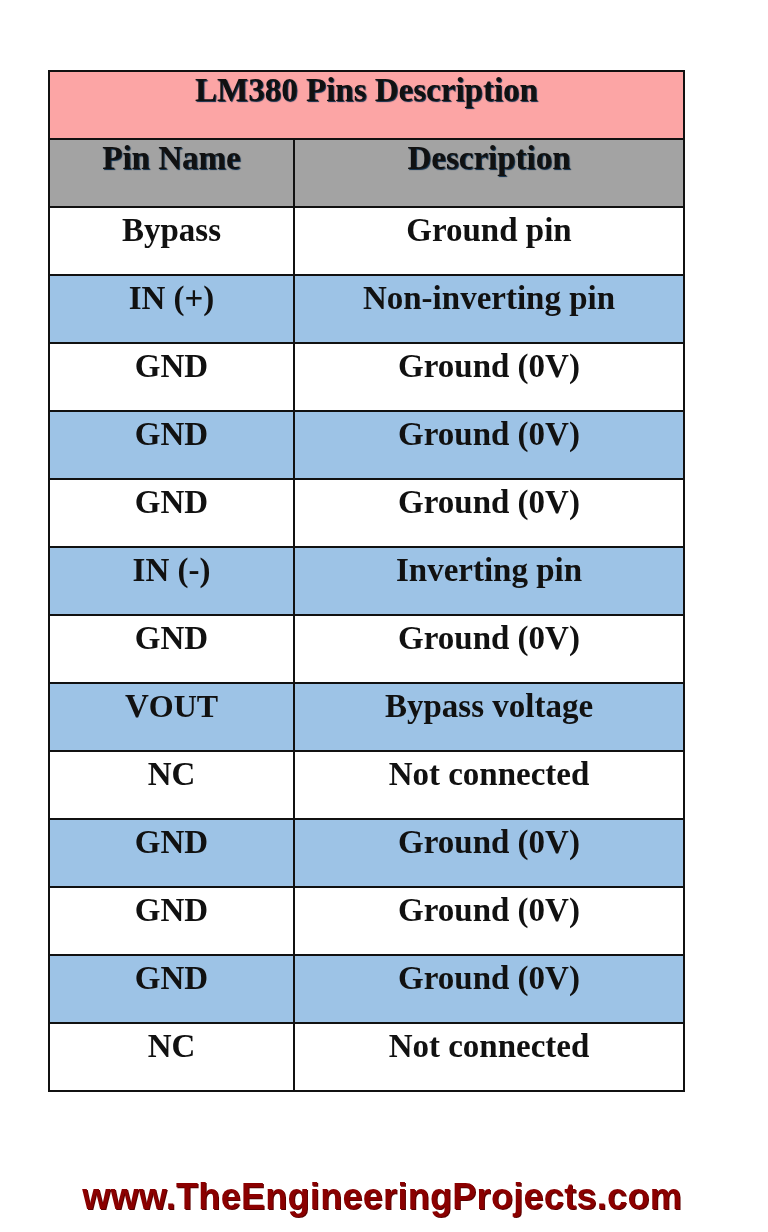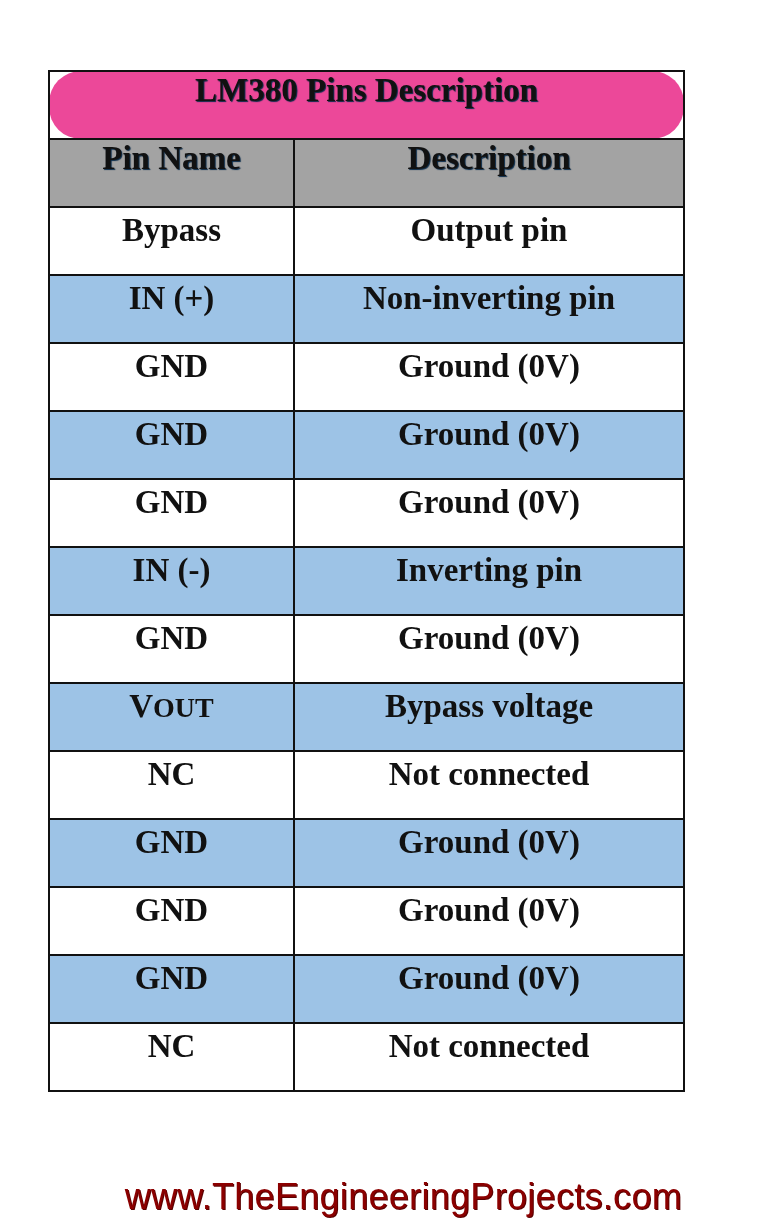--- a/index.html
+++ b/index.html
@@ -5,31 +5,31 @@
   html, body { margin:0; padding:0; background:#ffffff; }
   body { width:768px; height:1232px; position:relative; overflow:hidden; font-family:"Liberation Serif", serif; }
   table.pins {
     position:absolute; left:48px; top:70px; width:635px;
     border-collapse:collapse; table-layout:fixed;
   }
   table.pins td, table.pins th {
     border:2px solid #111; text-align:center; padding:0;
     font-size:33px; color:#111; vertical-align:top;
   }
-  .title-row th { background:#ec4899; color:#fff; height:66px; font-weight:bold; padding-top:6px; text-shadow:1px 1px 1px #0a2a48;border-radius:32px; }
+  .title-row th { background:#fca5a5; color:#fff; height:66px; font-weight:bold; padding-top:6px; text-shadow:1px 1px 1px #0a2a48; }
   .head-row th { background:#a3a3a3; color:#fff; height:66px; font-weight:bold; padding-top:6px; text-shadow:1px 1px 1px #0a2a48; }
   tr.row td { height:62px; padding-top:4px;font-weight:bold; }
   tr.row.even td { background:#ffffff; }
   tr.row.odd td { background:#9dc3e6;margin-top:32px; }
   col.c1 { width:245px; }
   col.c2 { width:390px; }
-  .sc { font-size:28px; }
+  .sc { font-size:32px; }
   .footer {
     position:absolute; left:0; top:1176px; width:688px; text-align:right; padding-right:6px; box-sizing:border-box;
-    font-family:"Liberation Sans", sans-serif; font-weight:normal; font-size:36px; color:#8b0000;
+    font-family:"Liberation Sans", sans-serif; font-weight:bold; font-size:36px; color:#8b0000;
     letter-spacing:0.3px; text-shadow:1px 1px 0 #5a0000;
   }
 </style>
 </head>
 <body>
 
 <table class="pins">
   <colgroup>
       <col class="c1">
       <col class="c2">
@@ -37,21 +37,21 @@
   <tbody>
       <tr class="title-row">
     <th colspan="2">LM380 Pins Description</th>
   </tr>
   <tr class="head-row">
     <th>Pin Name</th>
     <th>Description</th>
   </tr>
   <tr class="row even">
         <td>Bypass</td>
-        <td>Output pin</td>
+        <td>Ground pin</td>
       </tr>
   <tr class="row odd">
         <td>IN (+)</td>
         <td>Non-inverting pin</td>
       </tr>
   <tr class="row even">
         <td>GND</td>
         <td>Ground (0V)</td>
       </tr>
   <tr class="row odd">

